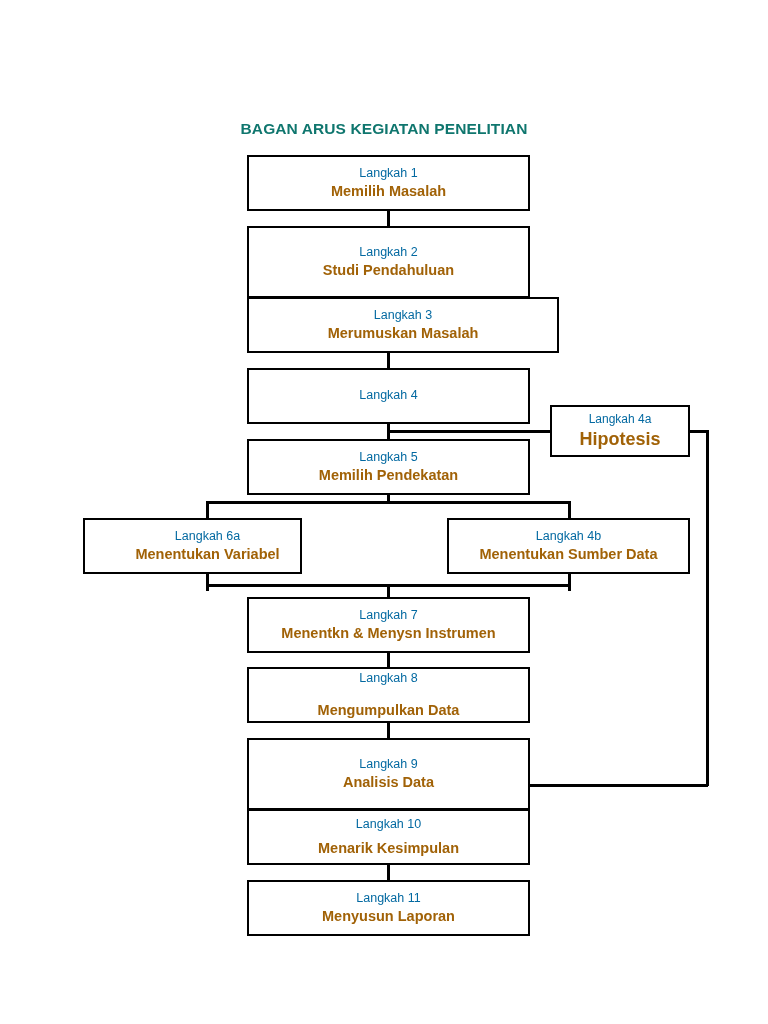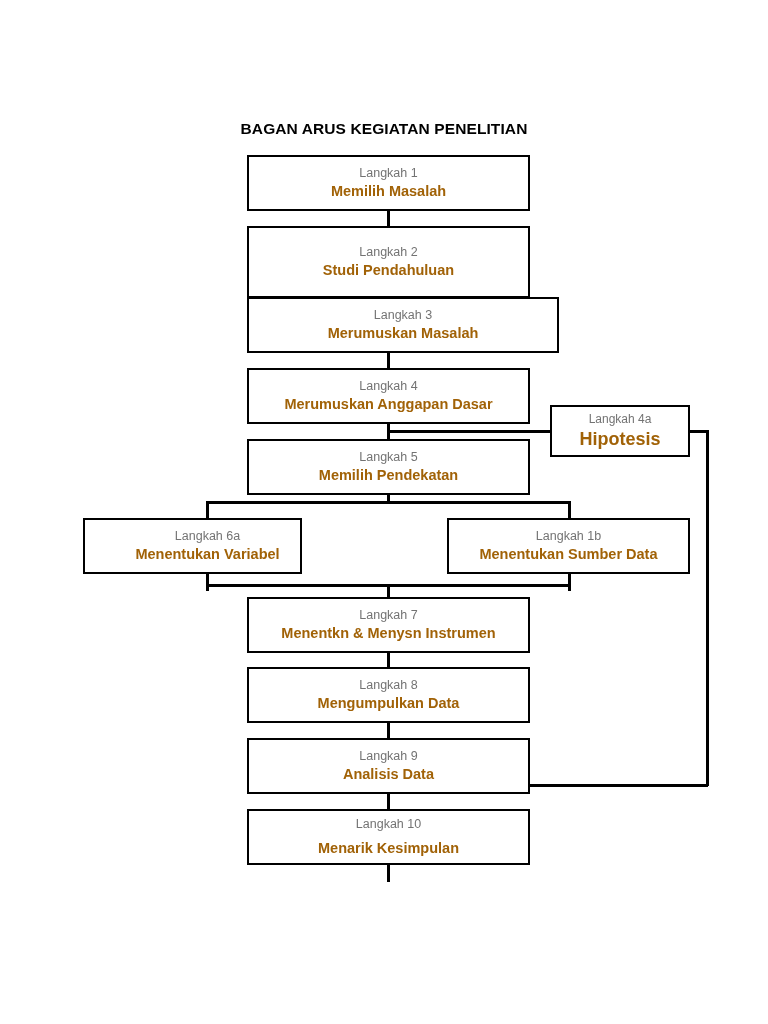--- a/index.html
+++ b/index.html
@@ -21,40 +21,40 @@
   }
   #chart-title {
     position: absolute;
     left: 0;
     top: 120px;
     width: 768px;
     text-align: center;
     font-size: 15.5px;
     font-weight: bold;
     letter-spacing: 0.1px;
-    color: #000000;
+    color: #0f766e;
   }
   .node {
     position: absolute;
     box-sizing: border-box;
     border: 2.5px solid #000000;
     background: #ffffff;
     display: flex;
     flex-direction: column;
     align-items: center;
     justify-content: center;
     text-align: center;
     padding: 2px 6px;
     z-index: 3;
   }
   .node .step {
     font-size: 12.5px;
     font-weight: normal;
     line-height: 1.25;
-    color: #737373;
+    color: #0369a1;
   }
   .node .name {
     font-size: 14.5px;
     font-weight: bold;
     line-height: 1.25;
     color: #a16207;
     margin-top: 1px;
   }
   .node.small .step { font-size: 12px; text-align: right; }
   .node.small .name { font-size: 18px; }
@@ -116,57 +116,60 @@
     <span class="name">Studi Pendahuluan</span>
   </div>
 
   <div class="node" style="left:247px; top:297px; width:312px; height:56px;">
     <span class="step">Langkah 3</span>
     <span class="name">Merumuskan Masalah</span>
   </div>
 
   <div class="node" style="left:247px; top:368px; width:283px; height:56px;">
     <span class="step">Langkah 4</span>
-    <span class="name">Merumuskan Anggapan Dasar</span>
   </div>
 
   <div class="node small" style="left:550px; top:405px; width:140px; height:52px;">
     <span class="step">Langkah 4a</span>
     <span class="name">Hipotesis</span>
   </div>
 
   <div class="node" style="left:247px; top:439px; width:283px; height:56px;">
     <span class="step">Langkah 5</span>
     <span class="name">Memilih Pendekatan</span>
   </div>
 
   <div class="node" style="left:83px; top:518px; width:219px; height:56px;padding-left:36px;">
     <span class="step">Langkah 6a</span>
     <span class="name">Menentukan Variabel</span>
   </div>
 
   <div class="node" style="left:447px; top:518px; width:243px; height:56px;">
-    <span class="step">Langkah 1b</span>
+    <span class="step">Langkah 4b</span>
     <span class="name">Menentukan Sumber Data</span>
   </div>
 
   <div class="node" style="left:247px; top:597px; width:283px; height:56px;">
     <span class="step">Langkah 7</span>
     <span class="name">Menentkn &amp; Menysn Instrumen</span>
   </div>
 
-  <div class="node" style="left:247px; top:667px; width:283px; height:56px;">
+  <div class="node" style="left:247px; top:667px; width:283px; height:56px;justify-content:space-between;">
     <span class="step">Langkah 8</span>
     <span class="name">Mengumpulkan Data</span>
   </div>
 
-  <div class="node" style="left:247px; top:738px; width:283px; height:56px;">
+  <div class="node" style="left:247px; top:738px; width:283px; height:72px;">
     <span class="step">Langkah 9</span>
     <span class="name">Analisis Data</span>
   </div>
 
   <div class="node" style="left:247px; top:809px; width:283px; height:56px;gap:6px;">
     <span class="step">Langkah 10</span>
     <span class="name">Menarik Kesimpulan</span>
   </div>
 
+  <div class="node" style="left:247px; top:880px; width:283px; height:56px;">
+    <span class="step">Langkah 11</span>
+    <span class="name">Menyusun Laporan</span>
+  </div>
 
 </div>
 
 </body></html>

